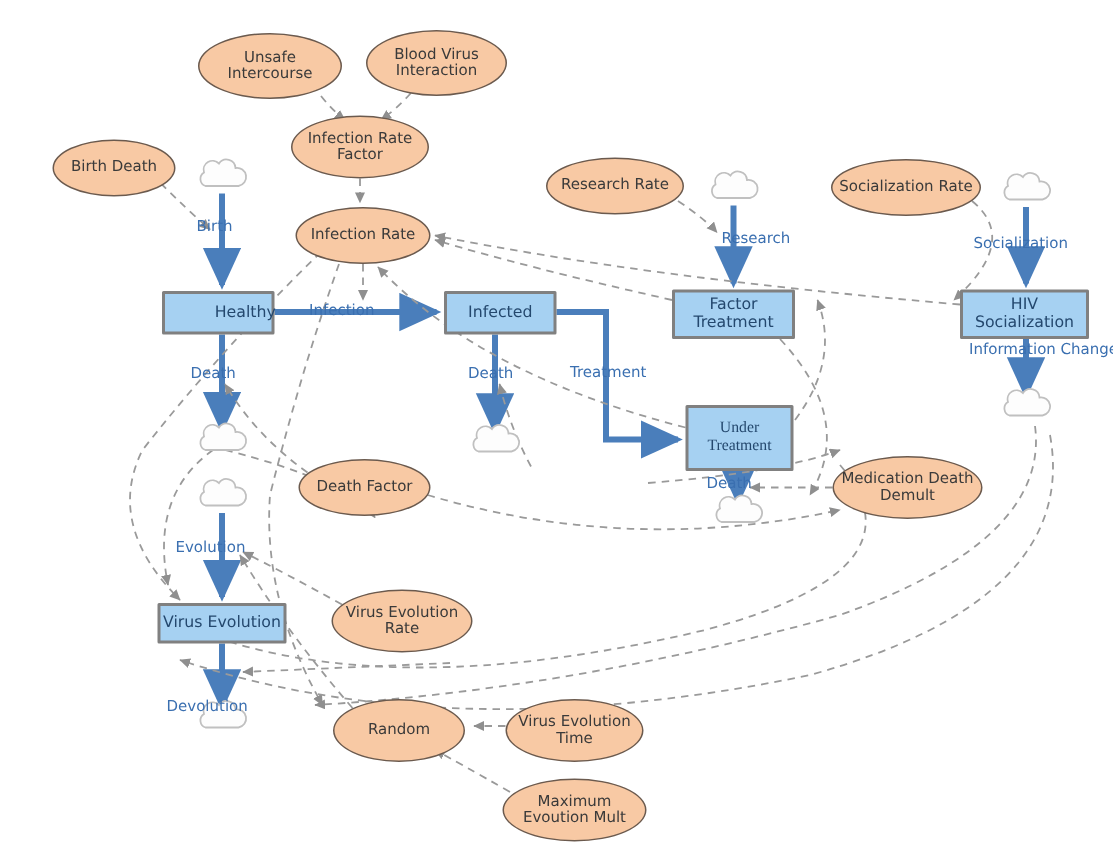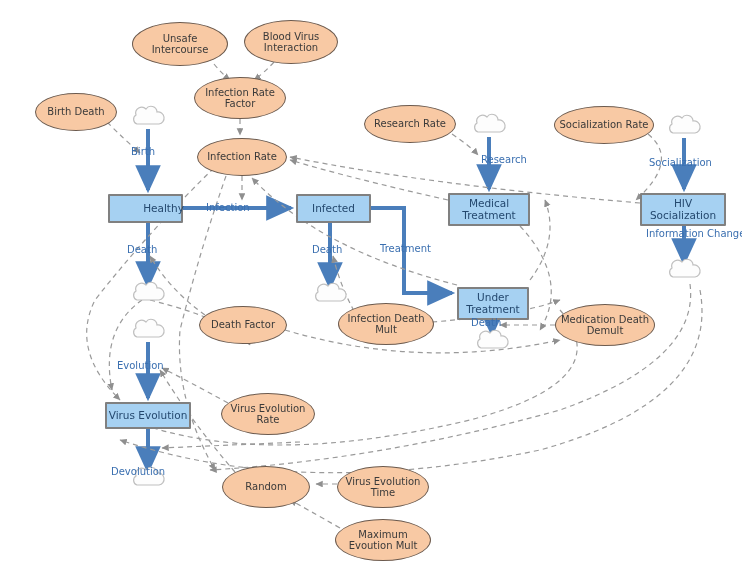--- a/index.html
+++ b/index.html
@@ -106,34 +106,33 @@
         <path d="M-11,5 a5,5 0 0 1 -1,-9 a6,6 0 0 1 10,-6 a6,6 0 0 1 11,3 a5,5 0 0 1 2,12 z"></path>
       </g>
       <g transform="translate(148,480)">
         <path d="M-11,5 a5,5 0 0 1 -1,-9 a6,6 0 0 1 10,-6 a6,6 0 0 1 11,3 a5,5 0 0 1 2,12 z"></path>
       </g>
     </g>
   </svg>
 
   <div class="node stock" style="left:108px;top:194px;width:75px;height:29px;padding-left:36px;">Healthy</div>
   <div class="node stock" style="left:296px;top:194px;width:75px;height:29px;">Infected</div>
-  <div class="node stock" style="left:448px;top:193px;width:82px;height:33px;">Medical Treatment</div>
+  <div class="node stock" style="left:448px;top:193px;width:82px;height:33px;">Factor Treatment</div>
   <div class="node stock" style="left:640px;top:193px;width:86px;height:33px;">HIV Socialization</div>
-  <div class="node stock" style="left:457px;top:287px;width:72px;height:33px;">Under Treatment</div>
+  <div class="node stock" style="left:457px;top:270px;width:72px;height:44px;font-family:Liberation Serif, serif;">Under Treatment</div>
   <div class="node stock" style="left:105px;top:402px;width:86px;height:27px;">Virus Evolution</div>
 
   <div class="node aux" style="left:132px;top:22px;width:96px;height:44px;">Unsafe Intercourse</div>
   <div class="node aux" style="left:244px;top:20px;width:94px;height:44px;">Blood Virus Interaction</div>
   <div class="node aux" style="left:194px;top:77px;width:92px;height:42px;">Infection Rate Factor</div>
   <div class="node aux" style="left:35px;top:93px;width:82px;height:38px;">Birth Death</div>
   <div class="node aux" style="left:197px;top:138px;width:90px;height:38px;">Infection Rate</div>
   <div class="node aux" style="left:364px;top:105px;width:92px;height:38px;">Research Rate</div>
   <div class="node aux" style="left:554px;top:106px;width:100px;height:38px;">Socialization Rate</div>
   <div class="node aux" style="left:199px;top:306px;width:88px;height:38px;">Death Factor</div>
-  <div class="node aux" style="left:338px;top:303px;width:96px;height:42px;">Infection Death Mult</div>
   <div class="node aux" style="left:555px;top:304px;width:100px;height:42px;">Medication Death Demult</div>
   <div class="node aux" style="left:221px;top:393px;width:94px;height:42px;">Virus Evolution Rate</div>
   <div class="node aux" style="left:222px;top:466px;width:88px;height:42px;">Random</div>
   <div class="node aux" style="left:337px;top:466px;width:92px;height:42px;">Virus Evolution Time</div>
   <div class="node aux" style="left:335px;top:519px;width:96px;height:42px;">Maximum Evoution Mult</div>
 
   <div class="flowlabel" style="left:131px;top:146px;">Birth</div>
   <div class="flowlabel" style="left:206px;top:202px;">Infection</div>
   <div class="flowlabel" style="left:127px;top:244px;">Death</div>
   <div class="flowlabel" style="left:312px;top:244px;">Death</div>

